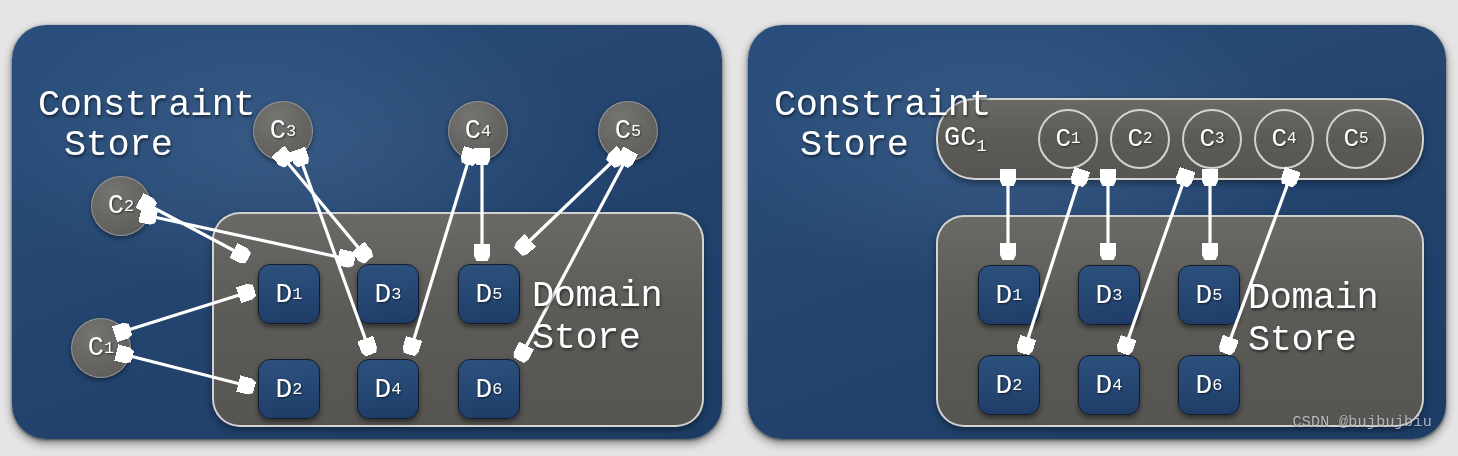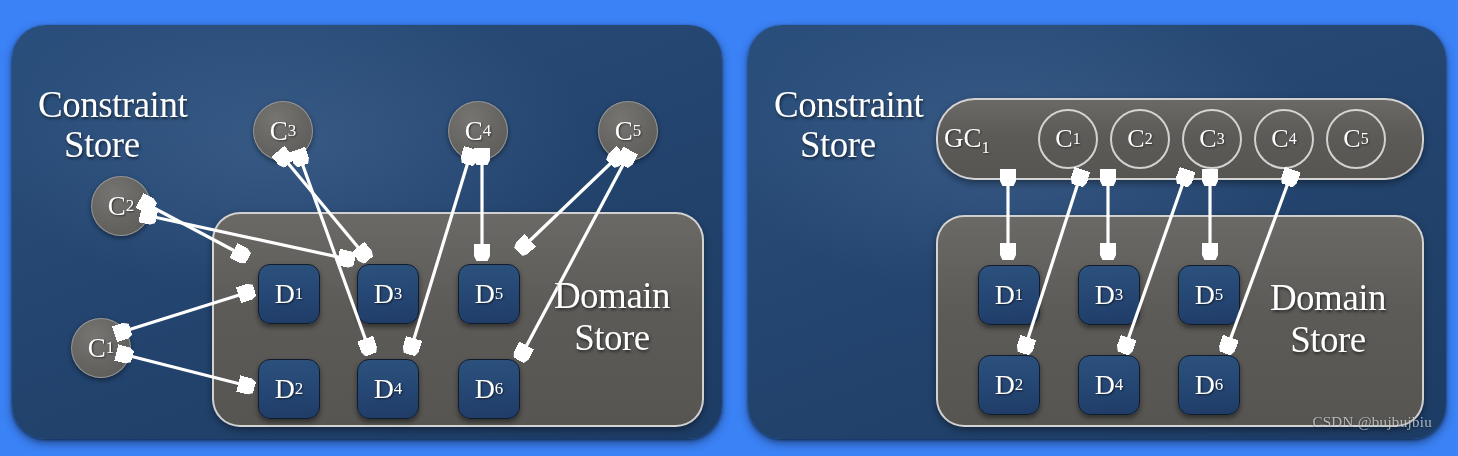--- a/index.html
+++ b/index.html
@@ -5,22 +5,22 @@
   html, body {
     margin: 0;
     padding: 0;
     background: #ffffff;
   }
   #stage {
     position: relative;
     width: 1458px;
     height: 456px;
     overflow: hidden;
-    font-family: Liberation Serif, serif;
-    background: #3b82f6;
+    font-family: Liberation Mono, monospace;
+    background: #e5e5e5;
   }
 
   
   .panel {
     position: absolute;
     border-radius: 34px;
     background:
       radial-gradient(ellipse 70% 60% at 38% 28%, rgba(70,104,148,0.55) 0%, rgba(45,77,118,0.0) 62%),
       linear-gradient(160deg, #2a4f7c 0%, #24456f 45%, #1d3c65 100%);
     box-shadow: 0 4px 10px rgba(0,0,0,0.45), 0 1px 3px rgba(0,0,0,0.5);
@@ -44,21 +44,21 @@
   .cs-title .l2 { display: block; padding-left: 26px; }
 
   .ds-title {
     position: absolute;
     color: #ffffff;
     font-size: 37px;
     line-height: 42px;
     font-weight: 500;
     letter-spacing: -0.5px;
     text-shadow: 1px 2px 3px rgba(0,0,0,0.55);
-    text-align: center;
+    text-align: left;
     z-index: 30;
   }
   .ds-title .l2 { display: block; }
 
   
   .gray-box {
     position: absolute;
     background: linear-gradient(180deg, #6a6966 0%, #5c5b58 45%, #565552 100%);
     border: 2px solid rgba(235,235,235,0.82);
     box-shadow: 0 3px 7px rgba(0,0,0,0.40);

